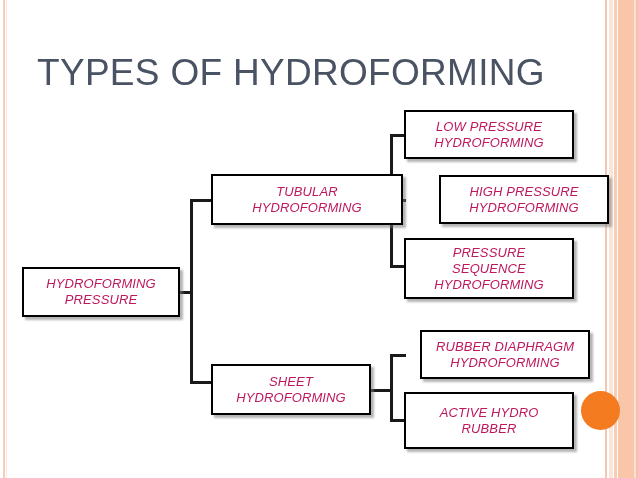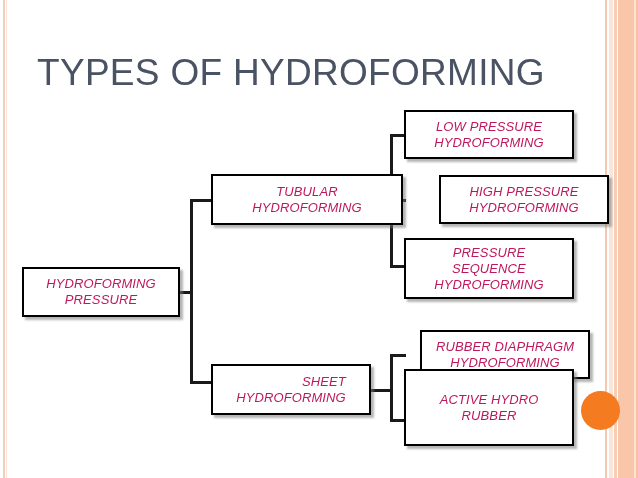--- a/index.html
+++ b/index.html
@@ -83,26 +83,26 @@
     line-height: 16px;
     letter-spacing: 0.1px;
     z-index: 3;
     font-style: italic;
   }
   .node span { display: block; }
 
   
   #node-root          { left: 22px;  top: 267px; width: 158px; height: 50px; }
   #node-tubular       { left: 211px; top: 174px; width: 192px; height: 51px; }
-  #node-sheet         { left: 211px; top: 364px; width: 160px; height: 51px; text-align: right; }
+  #node-sheet         { left: 211px; top: 364px; width: 160px; height: 51px; }
   #node-low-pressure  { left: 404px; top: 110px; width: 170px; height: 49px; }
   #node-high-pressure { left: 404px; top: 175px; width: 170px; height: 49px; margin-left: 35px; }
   #node-pressure-seq  { left: 404px; top: 238px; width: 170px; height: 61px; }
   #node-rubber        { left: 420px; top: 330px; width: 170px; height: 49px; }
-  #node-active-hydro  { left: 404px; top: 369px; width: 170px; height: 77px; }
+  #node-active-hydro  { left: 404px; top: 392px; width: 170px; height: 57px; }
 
   
   .conn { position: absolute; background: #1a1a1a; z-index: 1; }
   .conn.h { height: 2.5px; }
   .conn.v { width: 2.5px; }
 </style>
 </head>
 <body>
 
 <div id="slide">

